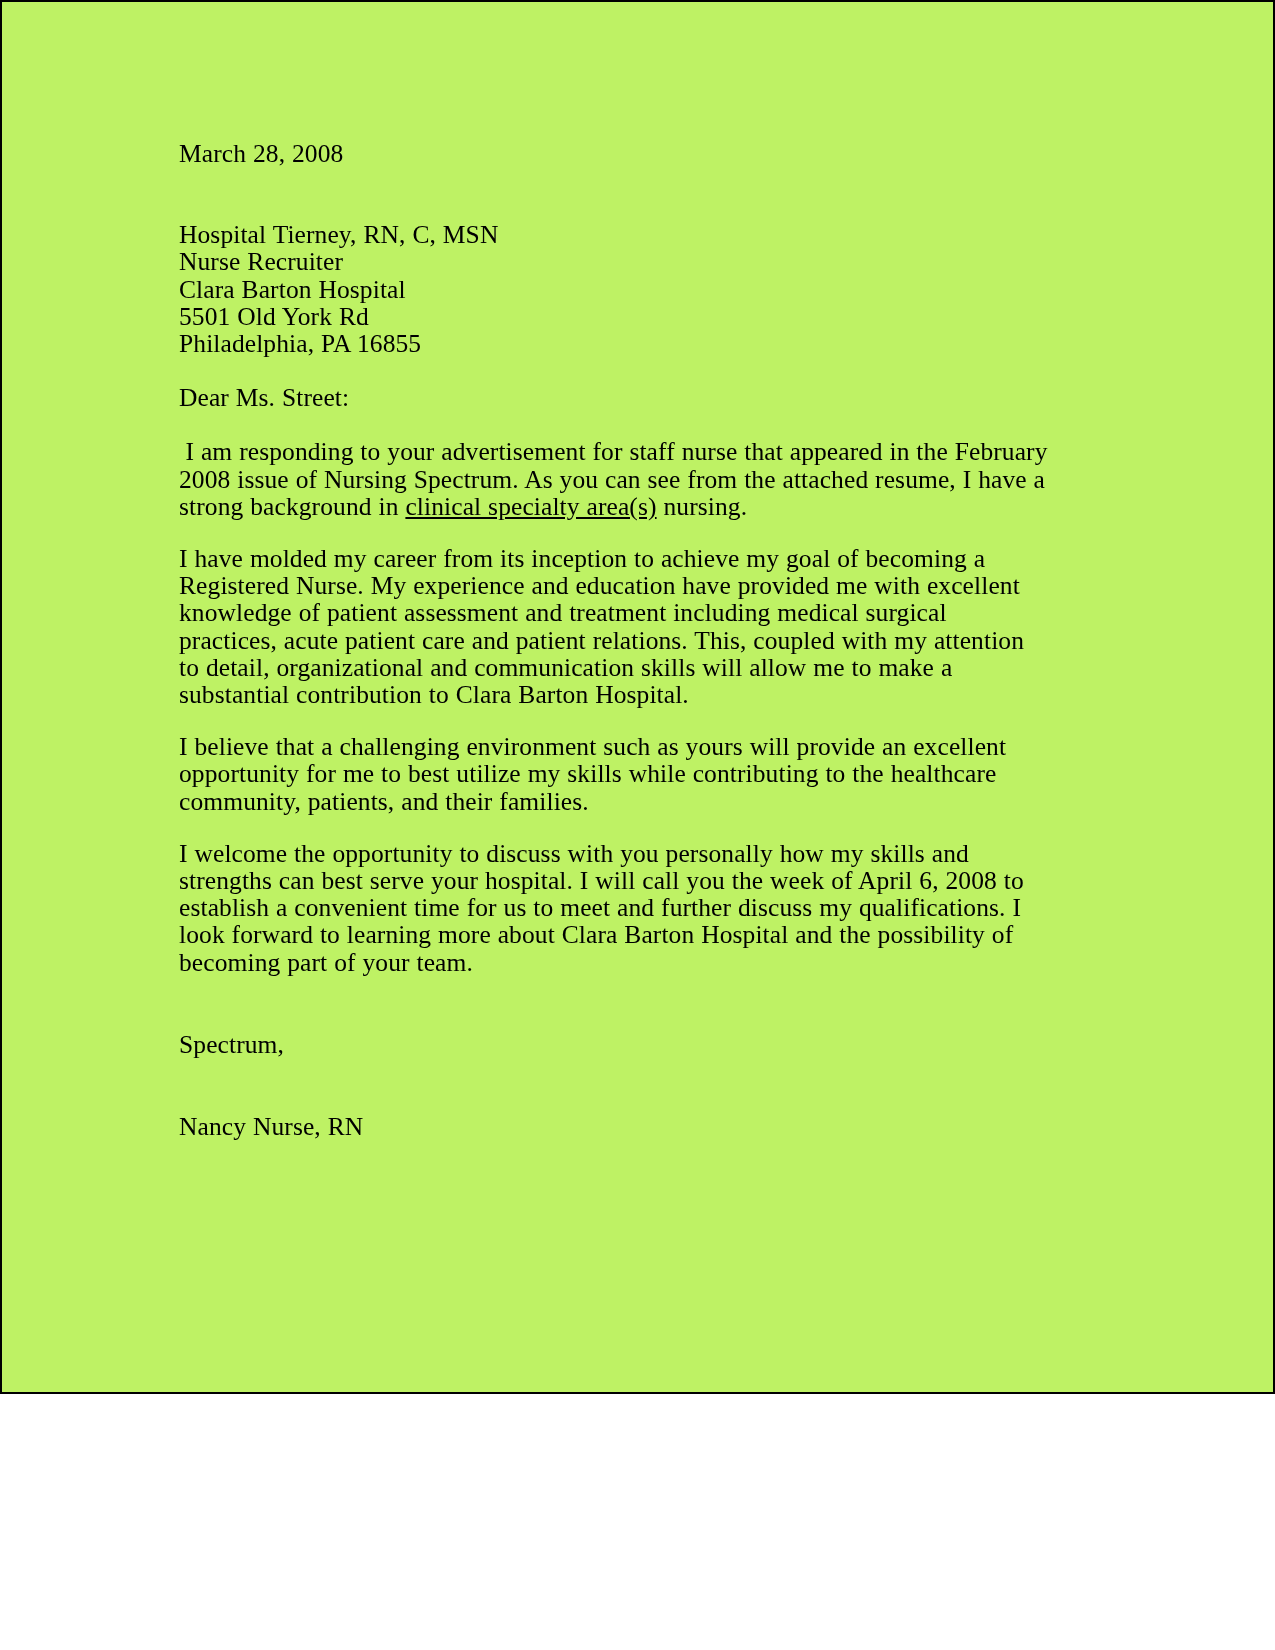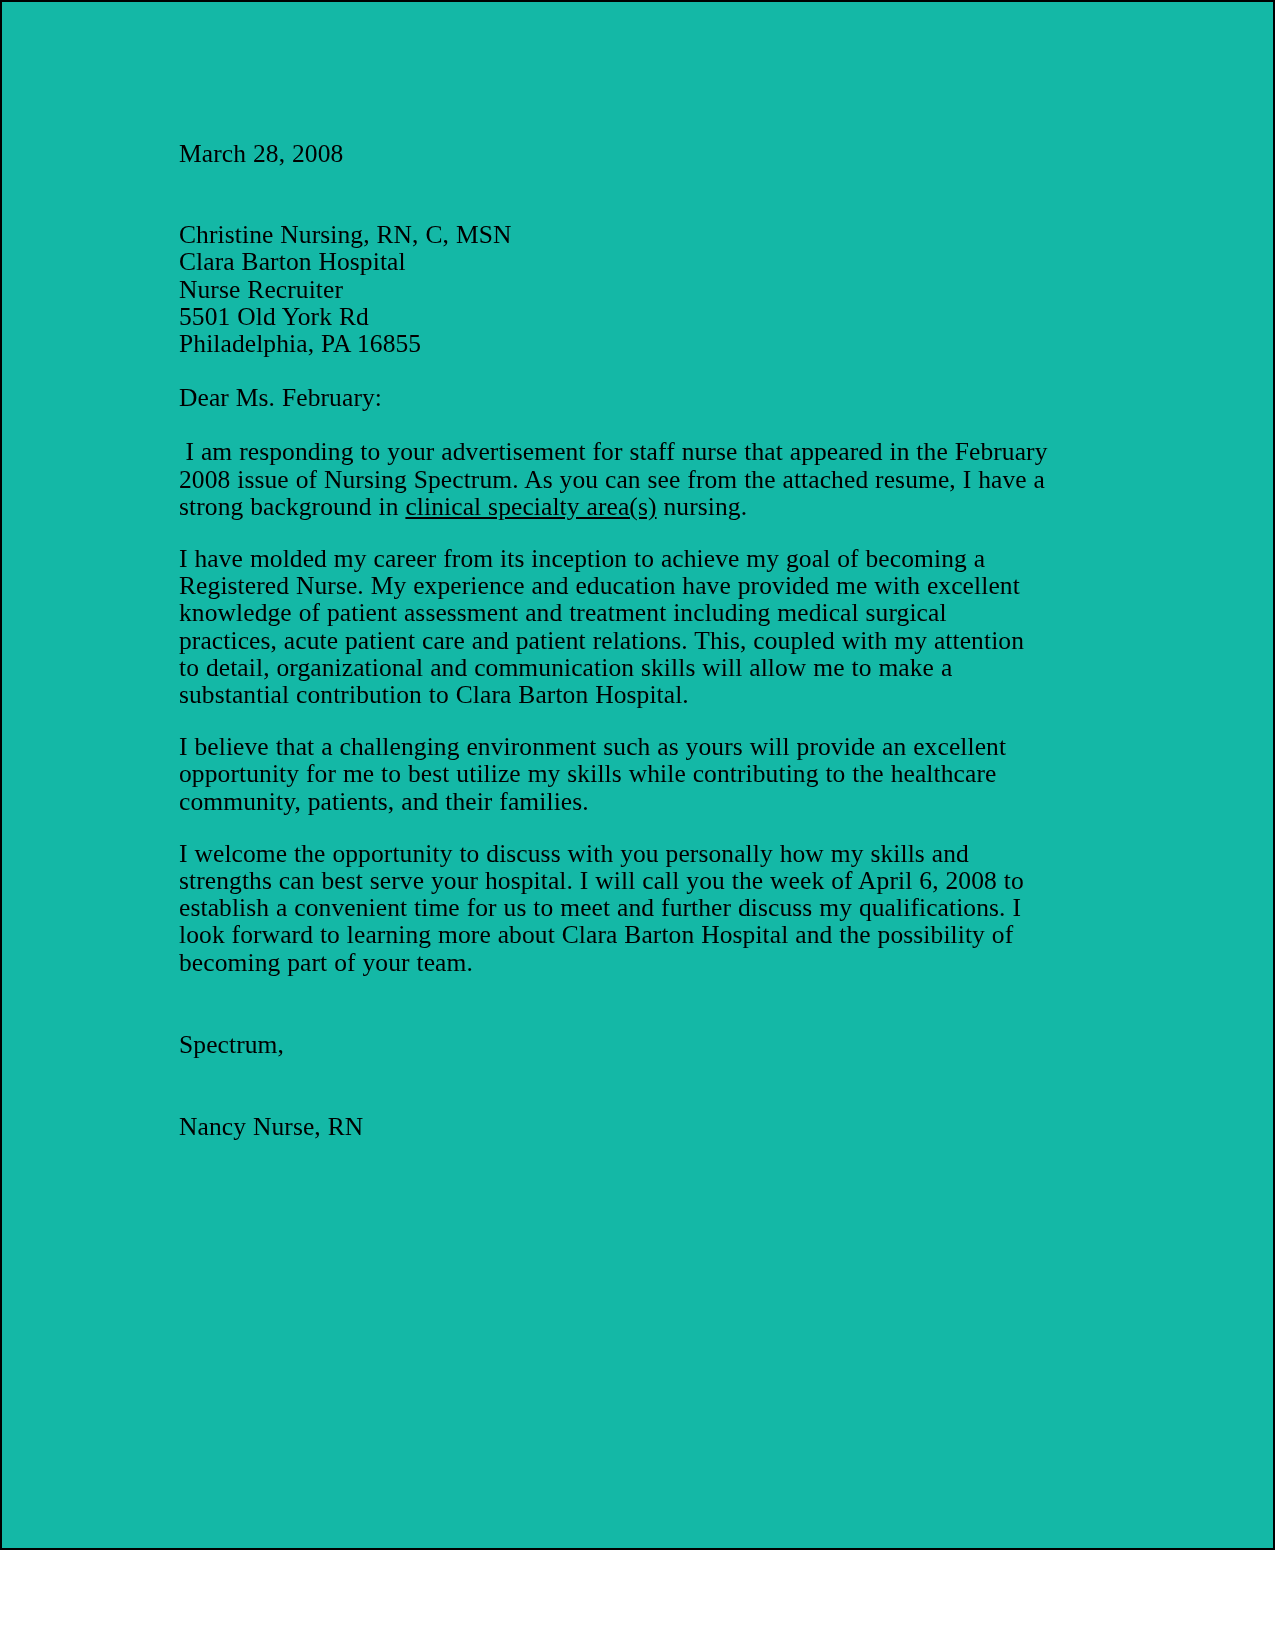--- a/index.html
+++ b/index.html
@@ -4,22 +4,22 @@
 <style>
   html, body {
     margin: 0;
     padding: 0;
     background: #ffffff;
   }
 
   .page {
     position: relative;
     width: 1275px;
-    height: 1550px;
-    background: #14b8a6;
+    height: 1394px;
+    background: #bef264;
     box-sizing: border-box;
     border: 2px solid #000000;
     overflow: hidden;
     font-family: "Liberation Serif", "DejaVu Serif", serif;
     color: #000000;
   }
 
   .letter {
     position: absolute;
     left: 177px;
@@ -74,30 +74,30 @@
   <div class="letter">
 
     <div class="line block">March 28, 2008</div>
 
     <div class="blank"></div>
 
 
     <div class="blank"></div>
 
     <div class="block">
-      <div class="line">Christine Nursing, RN, C, MSN</div>
+      <div class="line">Hospital Tierney, RN, C, MSN</div>
+      <div class="line">Nurse Recruiter</div>
       <div class="line">Clara Barton Hospital</div>
-      <div class="line">Nurse Recruiter</div>
       <div class="line">5501 Old York Rd</div>
       <div class="line">Philadelphia, PA 16855</div>
     </div>
 
     <div class="blank"></div>
 
-    <div class="line block">Dear Ms. February:</div>
+    <div class="line block">Dear Ms. Street:</div>
 
     <div class="blank"></div>
 
     <p class="para"><span class="indent-space"> I am responding to your advertisement for staff nurse that appeared in the February 2008 issue of Nursing Spectrum. As you can see from the attached resume, I have a strong background in </span><span class="underline">clinical specialty area(s)</span><span> nursing.</span></p>
 
     <div class="blank-sm"></div>
 
     <p class="para">I have molded my career from its inception to achieve my goal of becoming a Registered Nurse. My experience and education have provided me with excellent knowledge of patient assessment and treatment including medical surgical practices, acute patient care and patient relations. This, coupled with my attention to detail, organizational and communication skills will allow me to make a substantial contribution to Clara Barton Hospital.</p>
 
     <div class="blank-sm"></div>

